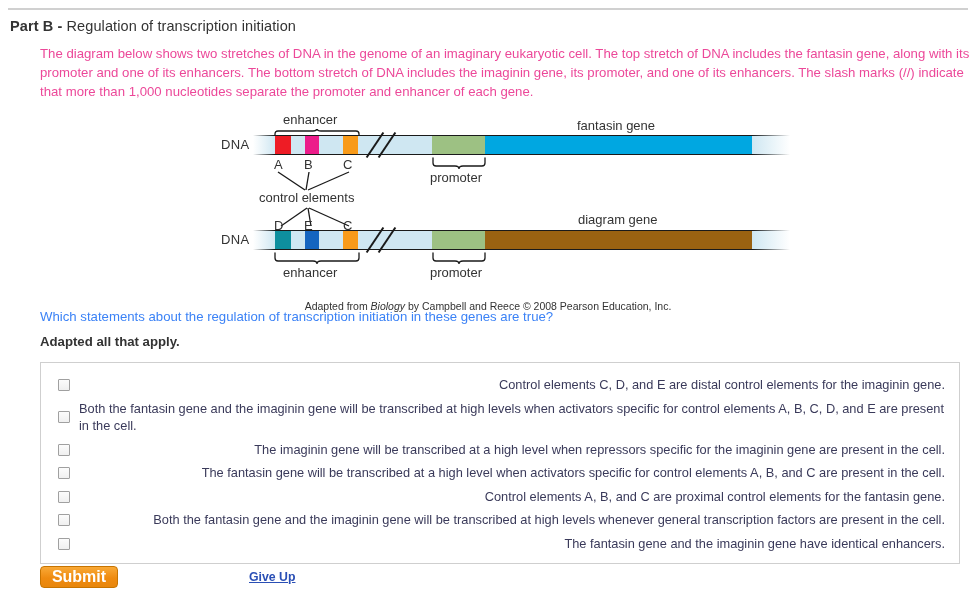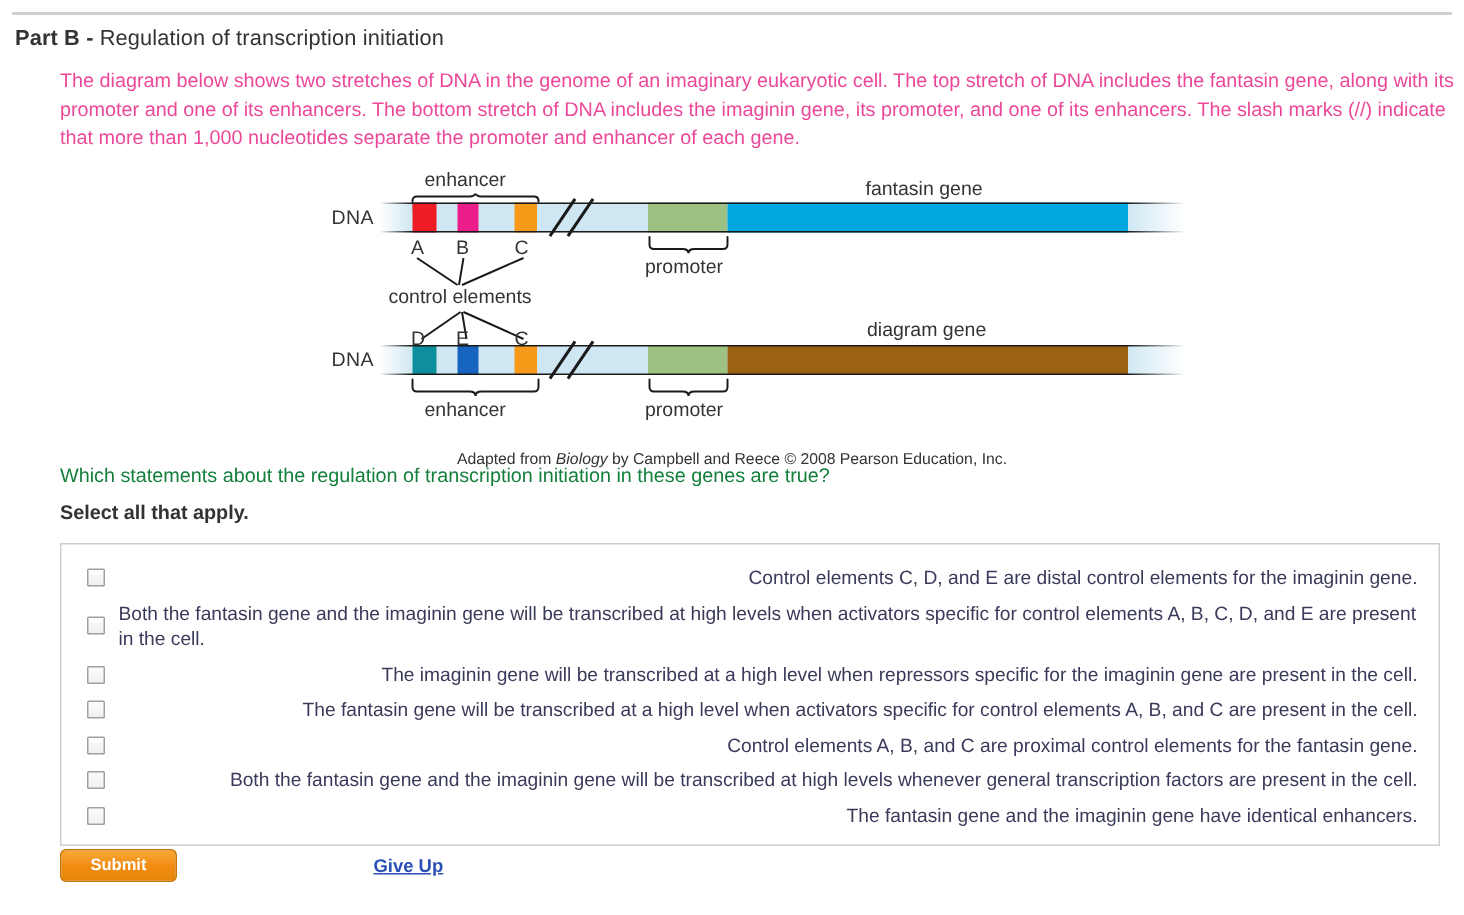--- a/index.html
+++ b/index.html
@@ -116,21 +116,21 @@
     color: #333;
     margin-top: 12px;
   }
   .caption .it { font-style: italic; }
 
   
   .question {
     position: absolute;
     left: 40px; top: 309px;
     font-size: 13.2px;
-    color: #15803d;
+    color: #3b82f6;
   }
   .select-all {
     position: absolute;
     left: 40px; top: 334px;
     font-size: 13.2px;
     font-weight: bold;
     color: #333;
   }
 
   .choices-box {
@@ -173,21 +173,21 @@
     height: 36px;
   }
   .submit-btn {
     position: absolute;
     left: 0; top: 2px;
     width: 78px; height: 22px;
     border: 1px solid #c77400;
     border-radius: 4px;
     background: linear-gradient(to bottom, #f9a937 0%, #ef8b10 55%, #e8860c 100%);
     color: #ffffff;
-    font-size: 11px;
+    font-size: 16px;
     font-weight: bold;
     font-family: "Liberation Sans", sans-serif;
     cursor: pointer;
     line-height: 20px;
     text-align: center;
     padding: 0;
   }
   .my-answers {
     position: absolute;
     left: 130px; top: 6px;
@@ -306,21 +306,21 @@
       <path d="M2,1 L2,6 Q2,9 5,9 L24,9 Q28,9 28,12 Q28,9 32,9 L51,9 Q54,9 54,6 L54,1" fill="none" stroke="#1a1a1a" stroke-width="1.3" stroke-linecap="round"></path>
     </svg>
     <div class="elabel" style="left:430px; top:157px;">promoter</div>
   </div>
 
   <div class="caption">
     <span>Adapted from </span><span class="it">Biology</span><span> by Campbell and Reece © 2008 Pearson Education, Inc.</span>
   </div>
 
   <div class="question">Which statements about the regulation of transcription initiation in these genes are true?</div>
-  <div class="select-all">Select all that apply.</div>
+  <div class="select-all">Adapted all that apply.</div>
 
   <div class="choices-box">
     <div class="choice">
       <span class="cbox"></span>
       <span class="choice-text">Control elements C, D, and E are distal control elements for the imaginin gene.</span>
     </div>
     <div class="choice two-line">
       <span class="cbox"></span>
       <span class="choice-text">Both the fantasin gene and the imaginin gene will be transcribed at high levels when activators specific for control elements A, B, C, D, and E are present in the cell.</span>
     </div>

